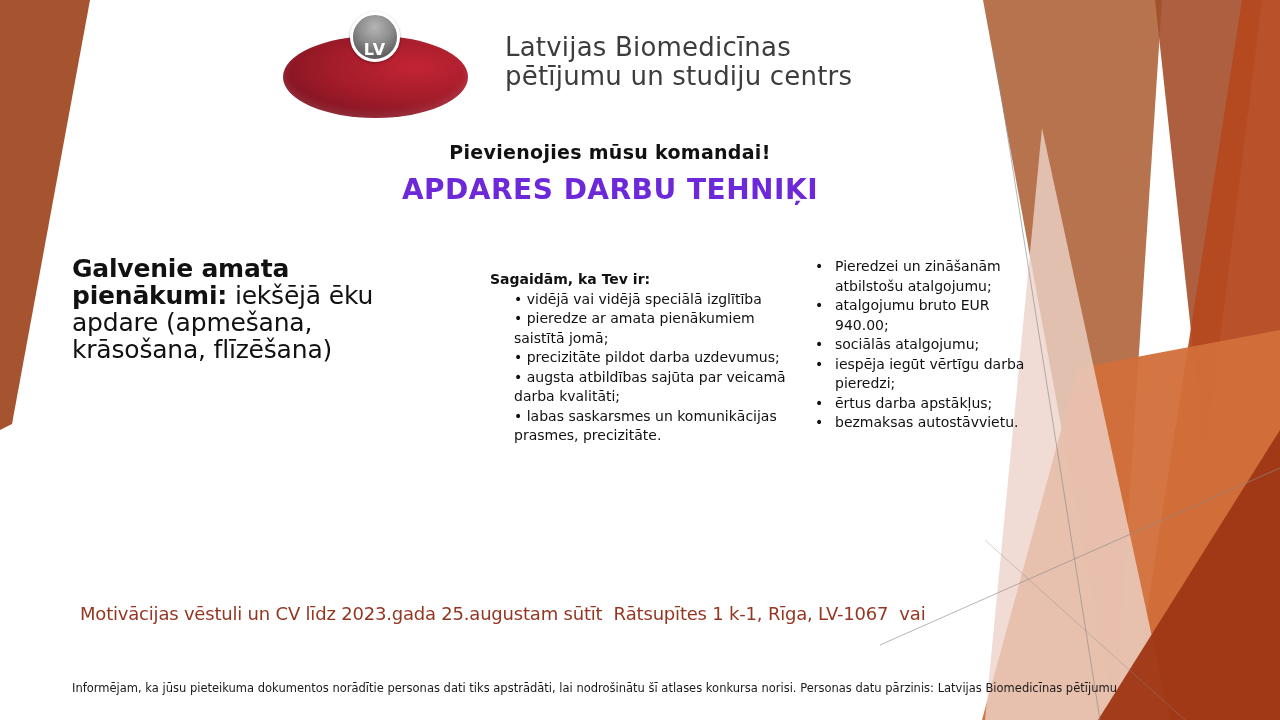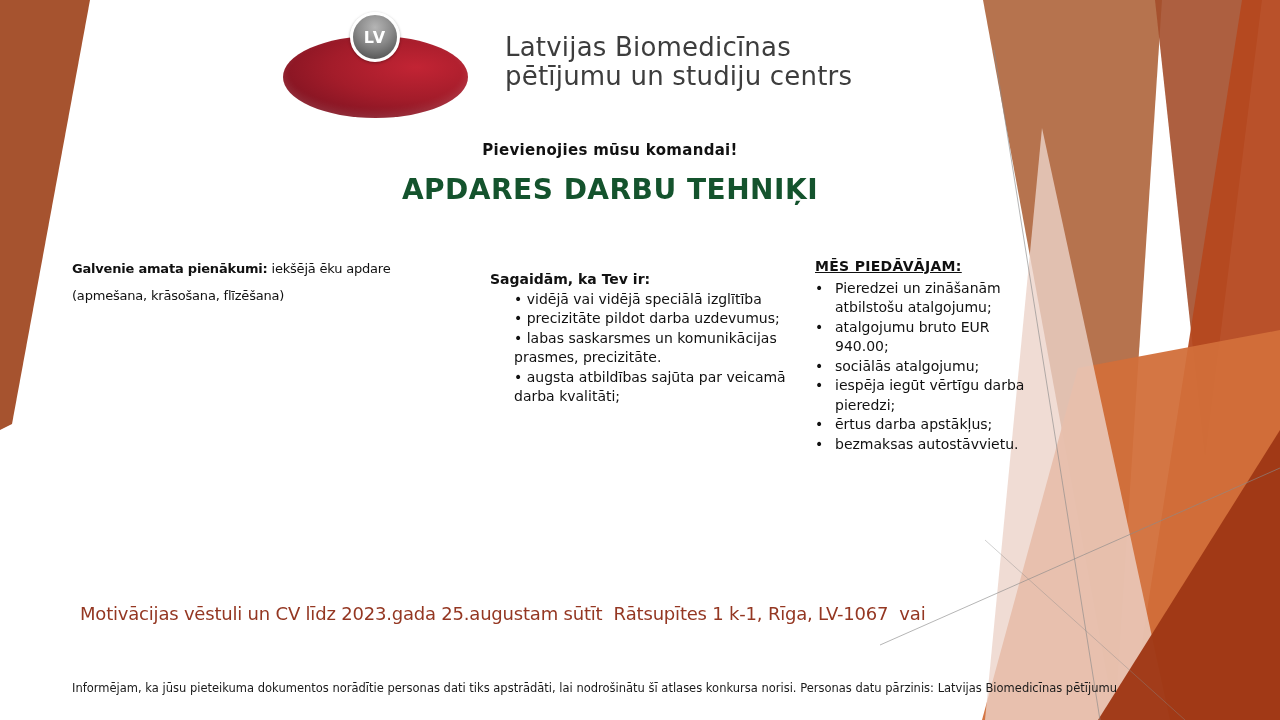--- a/index.html
+++ b/index.html
@@ -22,47 +22,47 @@
     box-shadow: inset 0 -4px 8px rgba(255,255,255,.12);
   }
   .logo-brand {
     position:absolute; left:283px; top:58px; width:185px; text-align:center;
     color:#fff; font-size:43px; font-weight:bold; letter-spacing:2px;
   }
   .logo-badge {
     position:absolute; left:350px; top:12px; width:50px; height:50px; border-radius:50%;
     background: radial-gradient(circle at 50% 28%, #b5b5b5 0%, #8a8a8a 45%, #5c5c5c 80%, #4c4c4c 100%);
     border:3px solid #fff; box-shadow:0 1px 3px rgba(0,0,0,.35);
-    display:flex; align-items:center; justify-content:center;
+    display:flex; align-items:flex-end; justify-content:center;
   }
   .logo-badge span { color:#fff; font-weight:bold; font-size:16px; letter-spacing:1px; }
 
   .org-name {
     position:absolute; left:505px; top:33px; color:#3d3d3d;
     font-size:26px; line-height:29px; letter-spacing:.2px;
   }
   .org-tagline {
     position:absolute; left:506px; top:92px; color:#5d5d5d;
     font-size:13.5px; letter-spacing:.2px;
   }
 
   
   .join-line {
     position:absolute; left:240px; top:141px; width:740px; text-align:center;
-    color:#111; font-size:15px; font-weight:600; letter-spacing:.3px;
+    color:#111; font-size:19px; font-weight:600; letter-spacing:.3px;
   }
   .position-title {
     position:absolute; left:240px; top:173px; width:740px; text-align:center;
-    color:#14532d; font-size:28px; font-weight:bold; letter-spacing:.5px;
+    color:#6d28d9; font-size:28px; font-weight:bold; letter-spacing:.5px;
   }
 
   
   .col-duties {
     position:absolute; left:72px; top:255px; width:380px;
-    color:#111; font-size:13px; line-height:27px; letter-spacing:-.2px;
+    color:#111; font-size:25px; line-height:27px; letter-spacing:-.2px;
   }
   .col-duties b { font-weight:bold; }
 
   .col-expect {
     position:absolute; left:490px; top:257px; width:308px;
     color:#111; font-size:14px; line-height:19.5px;
   }
   .col-expect .hd { font-weight:bold;margin-top:13px; }
   .exp-item { white-space:pre-wrap;margin-left:24px; }
 
@@ -118,27 +118,27 @@
     </div>
 
     <div class="join-line">Pievienojies mūsu komandai!</div>
     <div class="position-title">APDARES DARBU TEHNIĶI</div>
 
     <div class="col-duties"><b>Galvenie amata pienākumi:</b><span> iekšējā ēku apdare (apmešana, krāsošana, flīzēšana)</span></div>
 
     <div class="col-expect">
       <div class="hd">Sagaidām, ka Tev ir:</div>
       <div class="exp-item"><span>•</span> <span>vidējā vai vidējā speciālā izglītība</span></div>
+      <div class="exp-item"><span>•</span> <span>pieredze ar amata pienākumiem saistītā jomā;</span></div>
       <div class="exp-item"><span>•</span> <span>precizitāte pildot darba uzdevumus;</span></div>
+      <div class="exp-item"><span>•</span> <span>augsta atbildības sajūta par veicamā darba kvalitāti;</span></div>
       <div class="exp-item"><span>•</span> <span>labas saskarsmes un komunikācijas prasmes, precizitāte.</span></div>
-      <div class="exp-item"><span>•</span> <span>augsta atbildības sajūta par veicamā darba kvalitāti;</span></div>
     </div>
 
     <div class="col-offer">
-      <div class="hd">MĒS PIEDĀVĀJAM:</div>
       <div class="offer-item">
         <span class="b">•</span>
         <span class="t">Pieredzei un zināšanām atbilstošu atalgojumu;</span>
       </div>
       <div class="offer-item">
         <span class="b">•</span>
         <span class="t">atalgojumu bruto EUR 940.00;</span>
       </div>
       <div class="offer-item">
         <span class="b">•</span>

